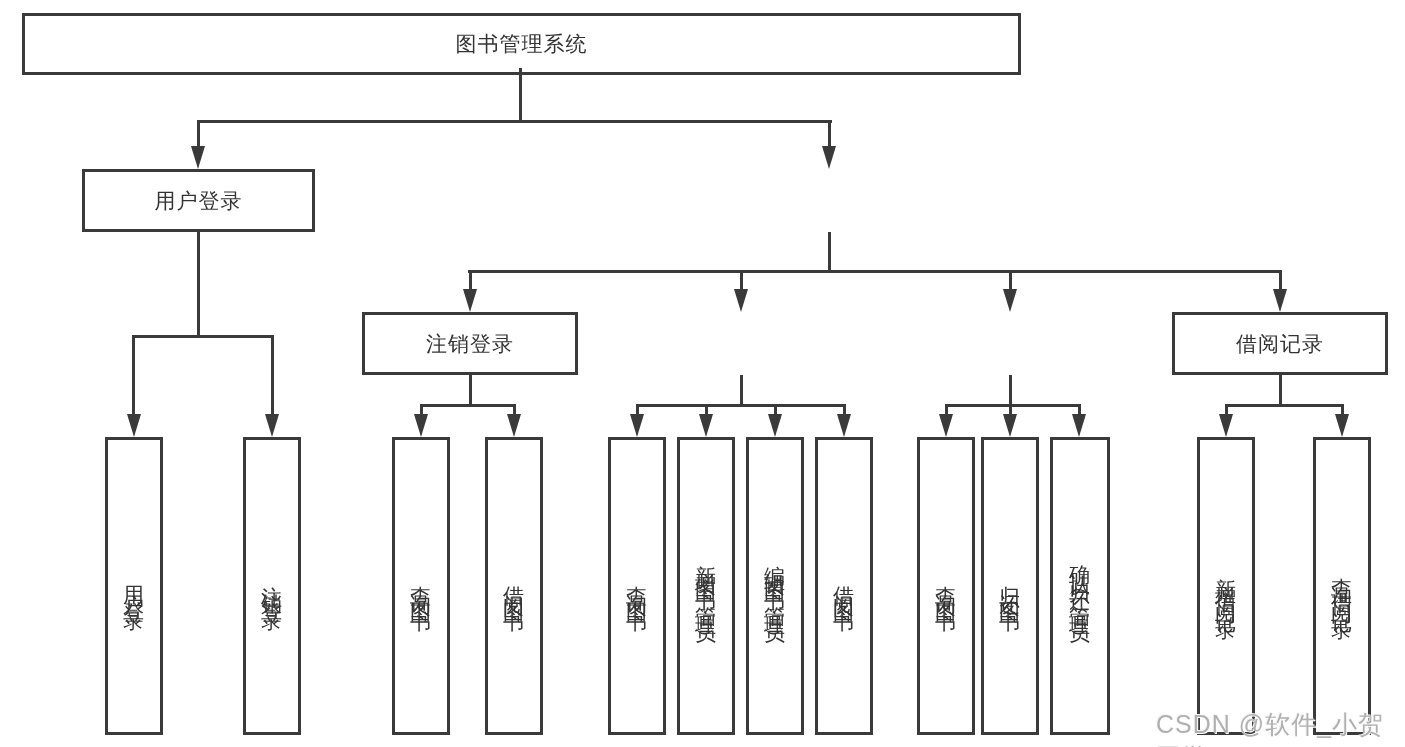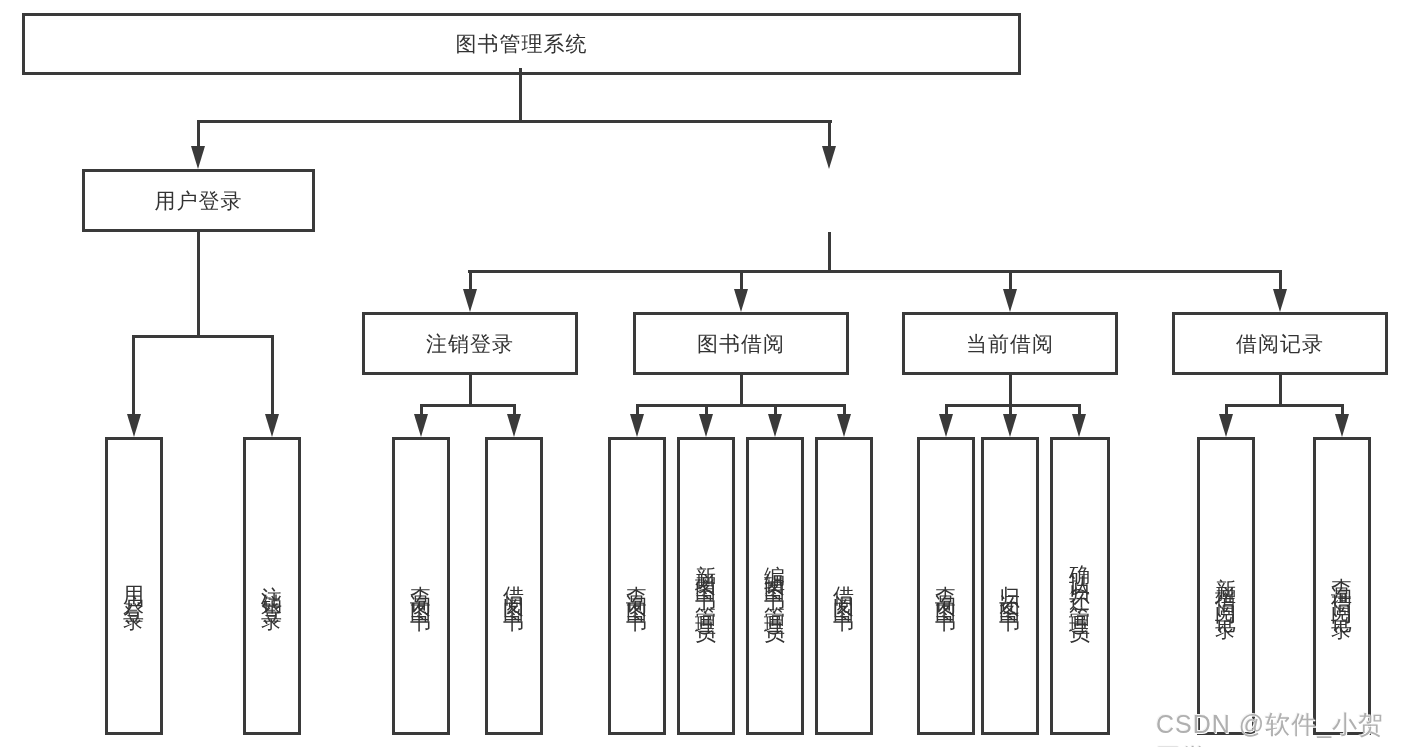--- a/index.html
+++ b/index.html
@@ -81,22 +81,20 @@
   <div class="vl" style="left:469px;top:270px;height:20px"></div>
   <div class="arrow" style="left:463px;top:289px"></div>
   <div class="vl" style="left:740px;top:270px;height:20px"></div>
   <div class="arrow" style="left:734px;top:289px"></div>
   <div class="vl" style="left:1009px;top:270px;height:20px"></div>
   <div class="arrow" style="left:1003px;top:289px"></div>
   <div class="vl" style="left:1279px;top:270px;height:20px"></div>
   <div class="arrow" style="left:1273px;top:289px"></div>
 
   <div class="box" style="left:362px;top:312px;width:216px;height:63px">注销登录</div>
-  <div class="box" style="left:633px;top:312px;width:216px;height:63px">图书借阅</div>
-  <div class="box" style="left:902px;top:312px;width:216px;height:63px">当前借阅</div>
   <div class="box" style="left:1172px;top:312px;width:216px;height:63px">借阅记录</div>
 
   <div class="vl" style="left:469px;top:375px;height:31px"></div>
   <div class="hl" style="left:420px;top:404px;width:96px"></div>
   <div class="vl" style="left:420px;top:404px;height:11px"></div>
   <div class="arrow" style="left:414px;top:414px"></div>
   <div class="vl" style="left:513px;top:404px;height:11px"></div>
   <div class="arrow" style="left:507px;top:414px"></div>
 
   <div class="vl" style="left:740px;top:375px;height:31px"></div>

